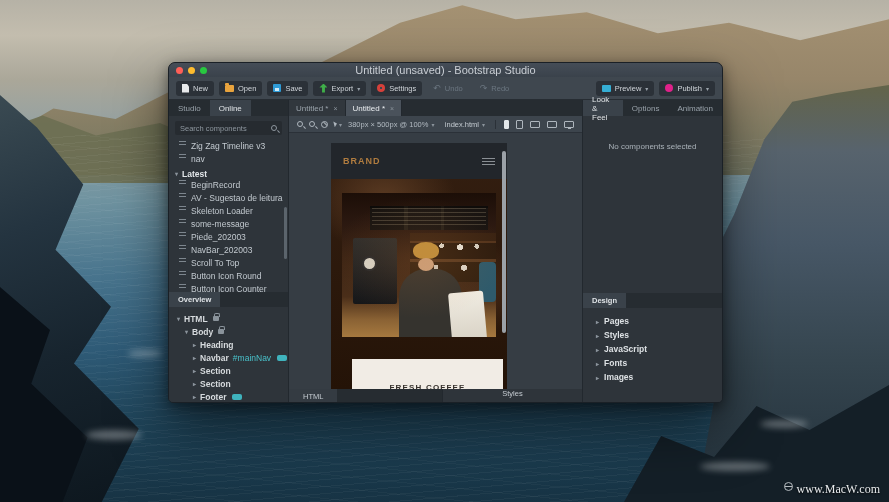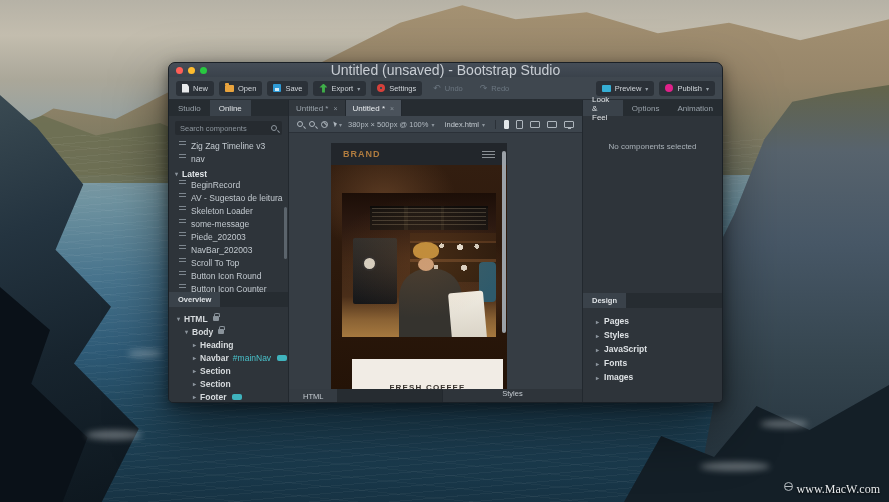--- a/index.html
+++ b/index.html
@@ -45,21 +45,21 @@
   
   .window { position:absolute; left:168px; top:62px; width:555px; height:341px;
     border-radius:7px 7px 5px 5px; background:#2e343b; overflow:hidden;
     box-shadow:0 24px 55px rgba(0,0,0,.55), 0 4px 14px rgba(0,0,0,.45);
     border:1px solid #1a2026; }
   .titlebar { height:14px; background:linear-gradient(#454d57,#3a424b); position:relative;
     display:flex; align-items:center; }
   .traffic { display:flex; gap:5px; margin-left:7px; }
   .tl { width:7px; height:7px; border-radius:50%; }
   .tl-close { background:#ff5f57; } .tl-min { background:#febc2e; } .tl-zoom { background:#28c840; }
-  .title { position:absolute; left:0; right:0; text-align:center; font-size:14px; color:#c9ced4; }
+  .title { position:absolute; left:0; right:0; text-align:center; font-size:11px; color:#c9ced4; }
 
   .toolbar { height:23px; background:#3f474f; border-bottom:1px solid #272d33;
     display:flex; align-items:center; gap:5px; padding:0 7px; }
   .tbtn { height:15px; background:#2b3138; border-radius:3px; padding:0 6px;
     display:flex; align-items:center; gap:4px; font-size:7.5px; color:#d0d5da; }
   .tbtn .caret { font-size:6px; color:#9aa3ab; }
   .tbtn.disabled { background:transparent; color:#6b7680; }
   .tb-spacer { flex:1; }
 
   .i { display:inline-block; }
@@ -137,21 +137,21 @@
   .dev { border:1px solid #aeb6bd; border-radius:1px; }
   .dev.active { background:#e3e7ea; border-color:#e3e7ea; }
   .d-phone { width:5px; height:9px; } .d-tablet { width:7px; height:9px; }
   .d-laptop { width:10px; height:7px; } .d-desktop { width:10px; height:7px; }
   .d-tv { width:10px; height:7px; position:relative; }
   .d-tv::after { content:""; position:absolute; left:3px; bottom:-2px; width:3px; height:1px; background:#aeb6bd; }
 
   .canvas { flex:1; position:relative; background:#363d44; overflow:hidden; }
   .phone { position:absolute; left:42px; top:10px; width:176px; bottom:0;
     background:#2a190f; overflow:hidden; }
-  .pnav { height:22px; background:#22262b; display:flex; align-items:center;
+  .pnav { height:36px; background:#22262b; display:flex; align-items:center;
     justify-content:space-between; padding:0 12px; position:relative; z-index:3; }
   .brand { font-size:9px; font-weight:bold; letter-spacing:1px; color:#b07c3f; }
   .burger { width:13px; display:flex; flex-direction:column; gap:2px; }
   .burger span { height:1px; background:#8a8f94; }
   .phero { position:absolute; left:0; right:0; top:22px; bottom:0;
     background:radial-gradient(120px 90px at 30% 15%, #5a3a22 0%, rgba(90,58,34,0) 60%),
                radial-gradient(100px 80px at 80% 55%, #4a2c18 0%, rgba(74,44,24,0) 60%),
                linear-gradient(180deg,#331e10,#241307); }
   .photo { position:absolute; left:11px; width:154px; top:28px; height:144px; overflow:hidden;
     background:linear-gradient(180deg,#1c0e07 0%,#2a1810 20%,#3c2414 45%,#4a2e19 72%,#8a6234 88%,#a6793f 100%); }

